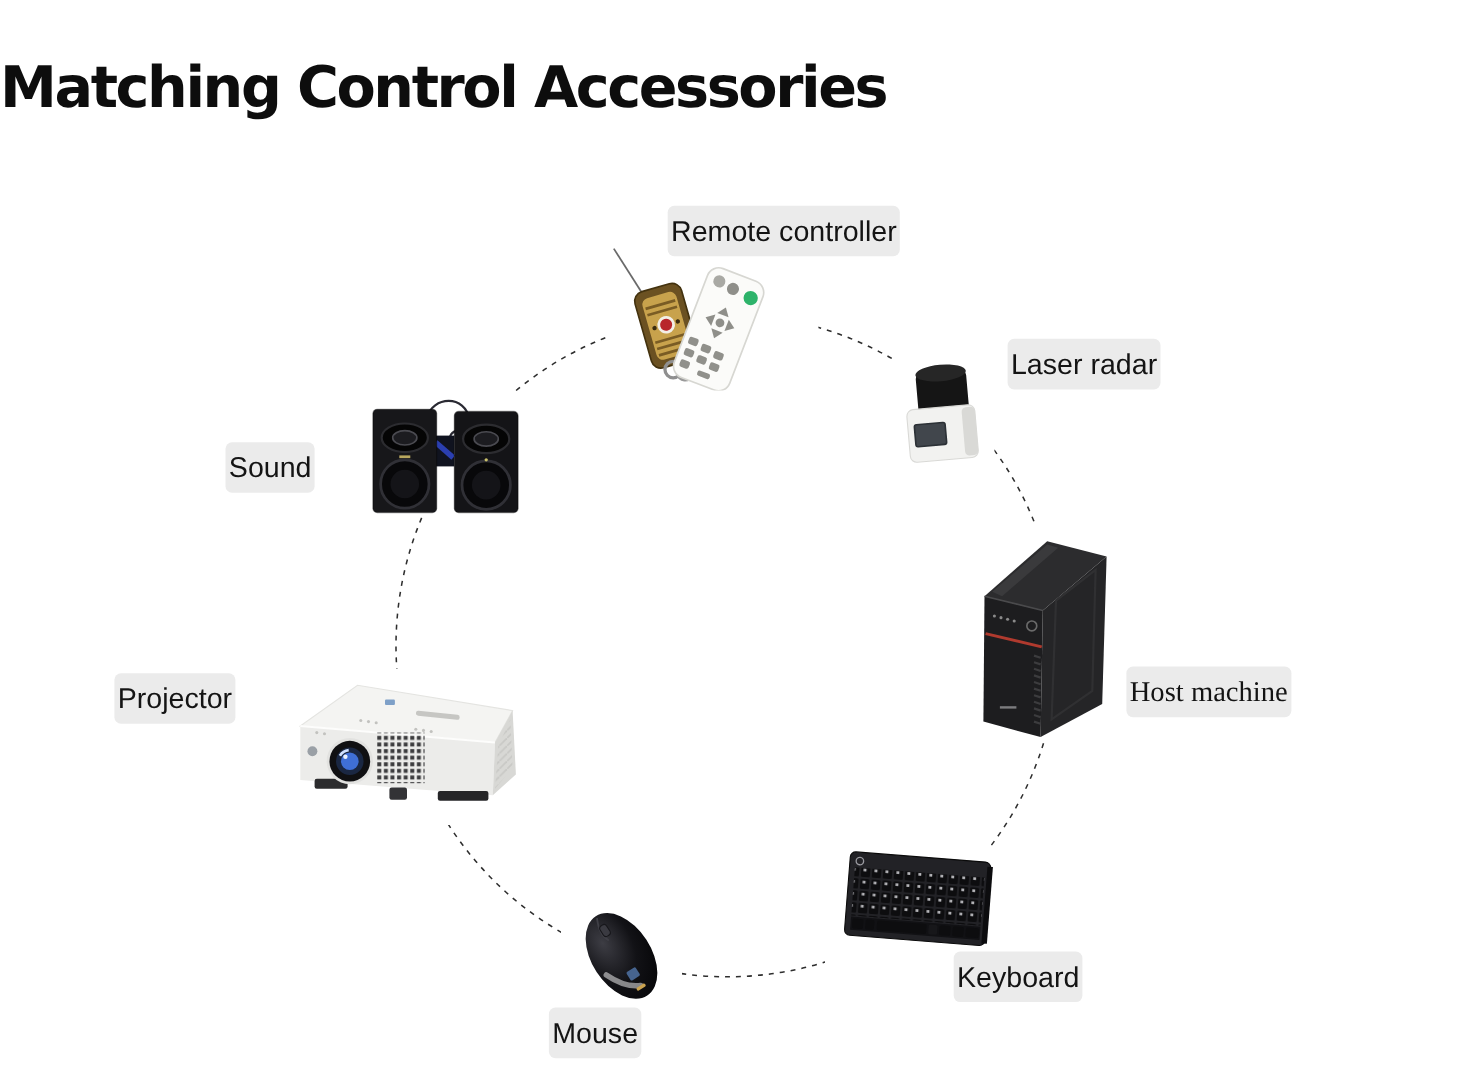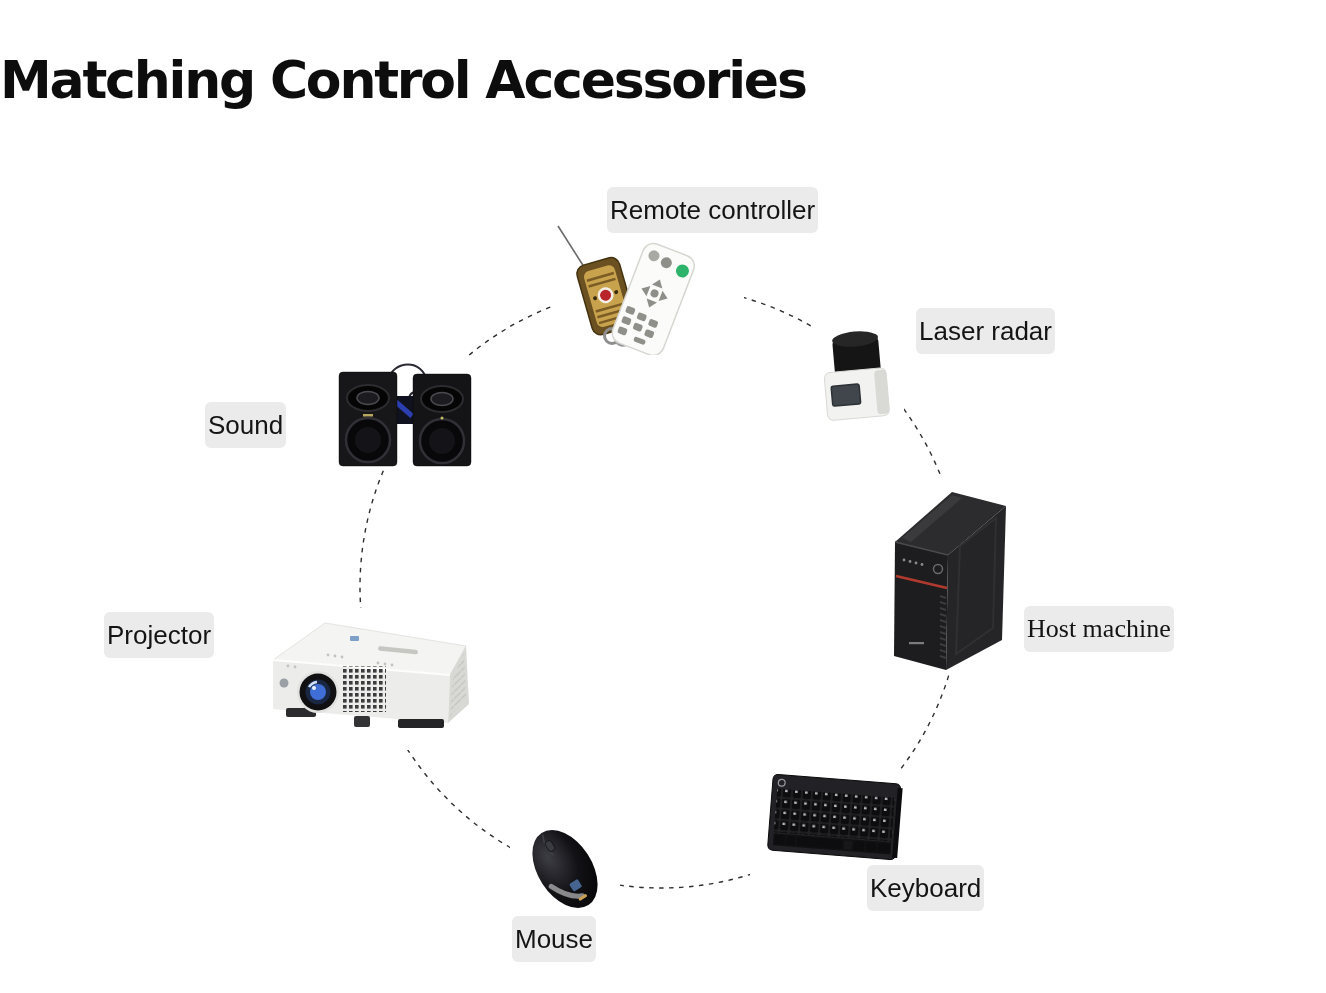--- a/index.html
+++ b/index.html
@@ -225,17 +225,17 @@
             <circle cx="37" cy="59" r="1.4"></circle>
         </g>
       </g>
     </svg>
   </div>
 
   <div class="label" style="left:607px;top:187px;">Remote controller</div>
   <div class="label" style="left:916px;top:308px;">Laser radar</div>
   <div class="label" style="left:1024px;top:606px;font-family:Liberation Serif, serif;">Host machine</div>
   <div class="label" style="left:867px;top:865px;">Keyboard</div>
-  <div class="label" style="left:512px;top:916px;">Mouse</div>
+  <div class="label" style="left:499px;top:916px;">Mouse</div>
   <div class="label" style="left:104px;top:612px;">Projector</div>
   <div class="label" style="left:205px;top:402px;">Sound</div>
 
 </div>
 
 </body></html>

